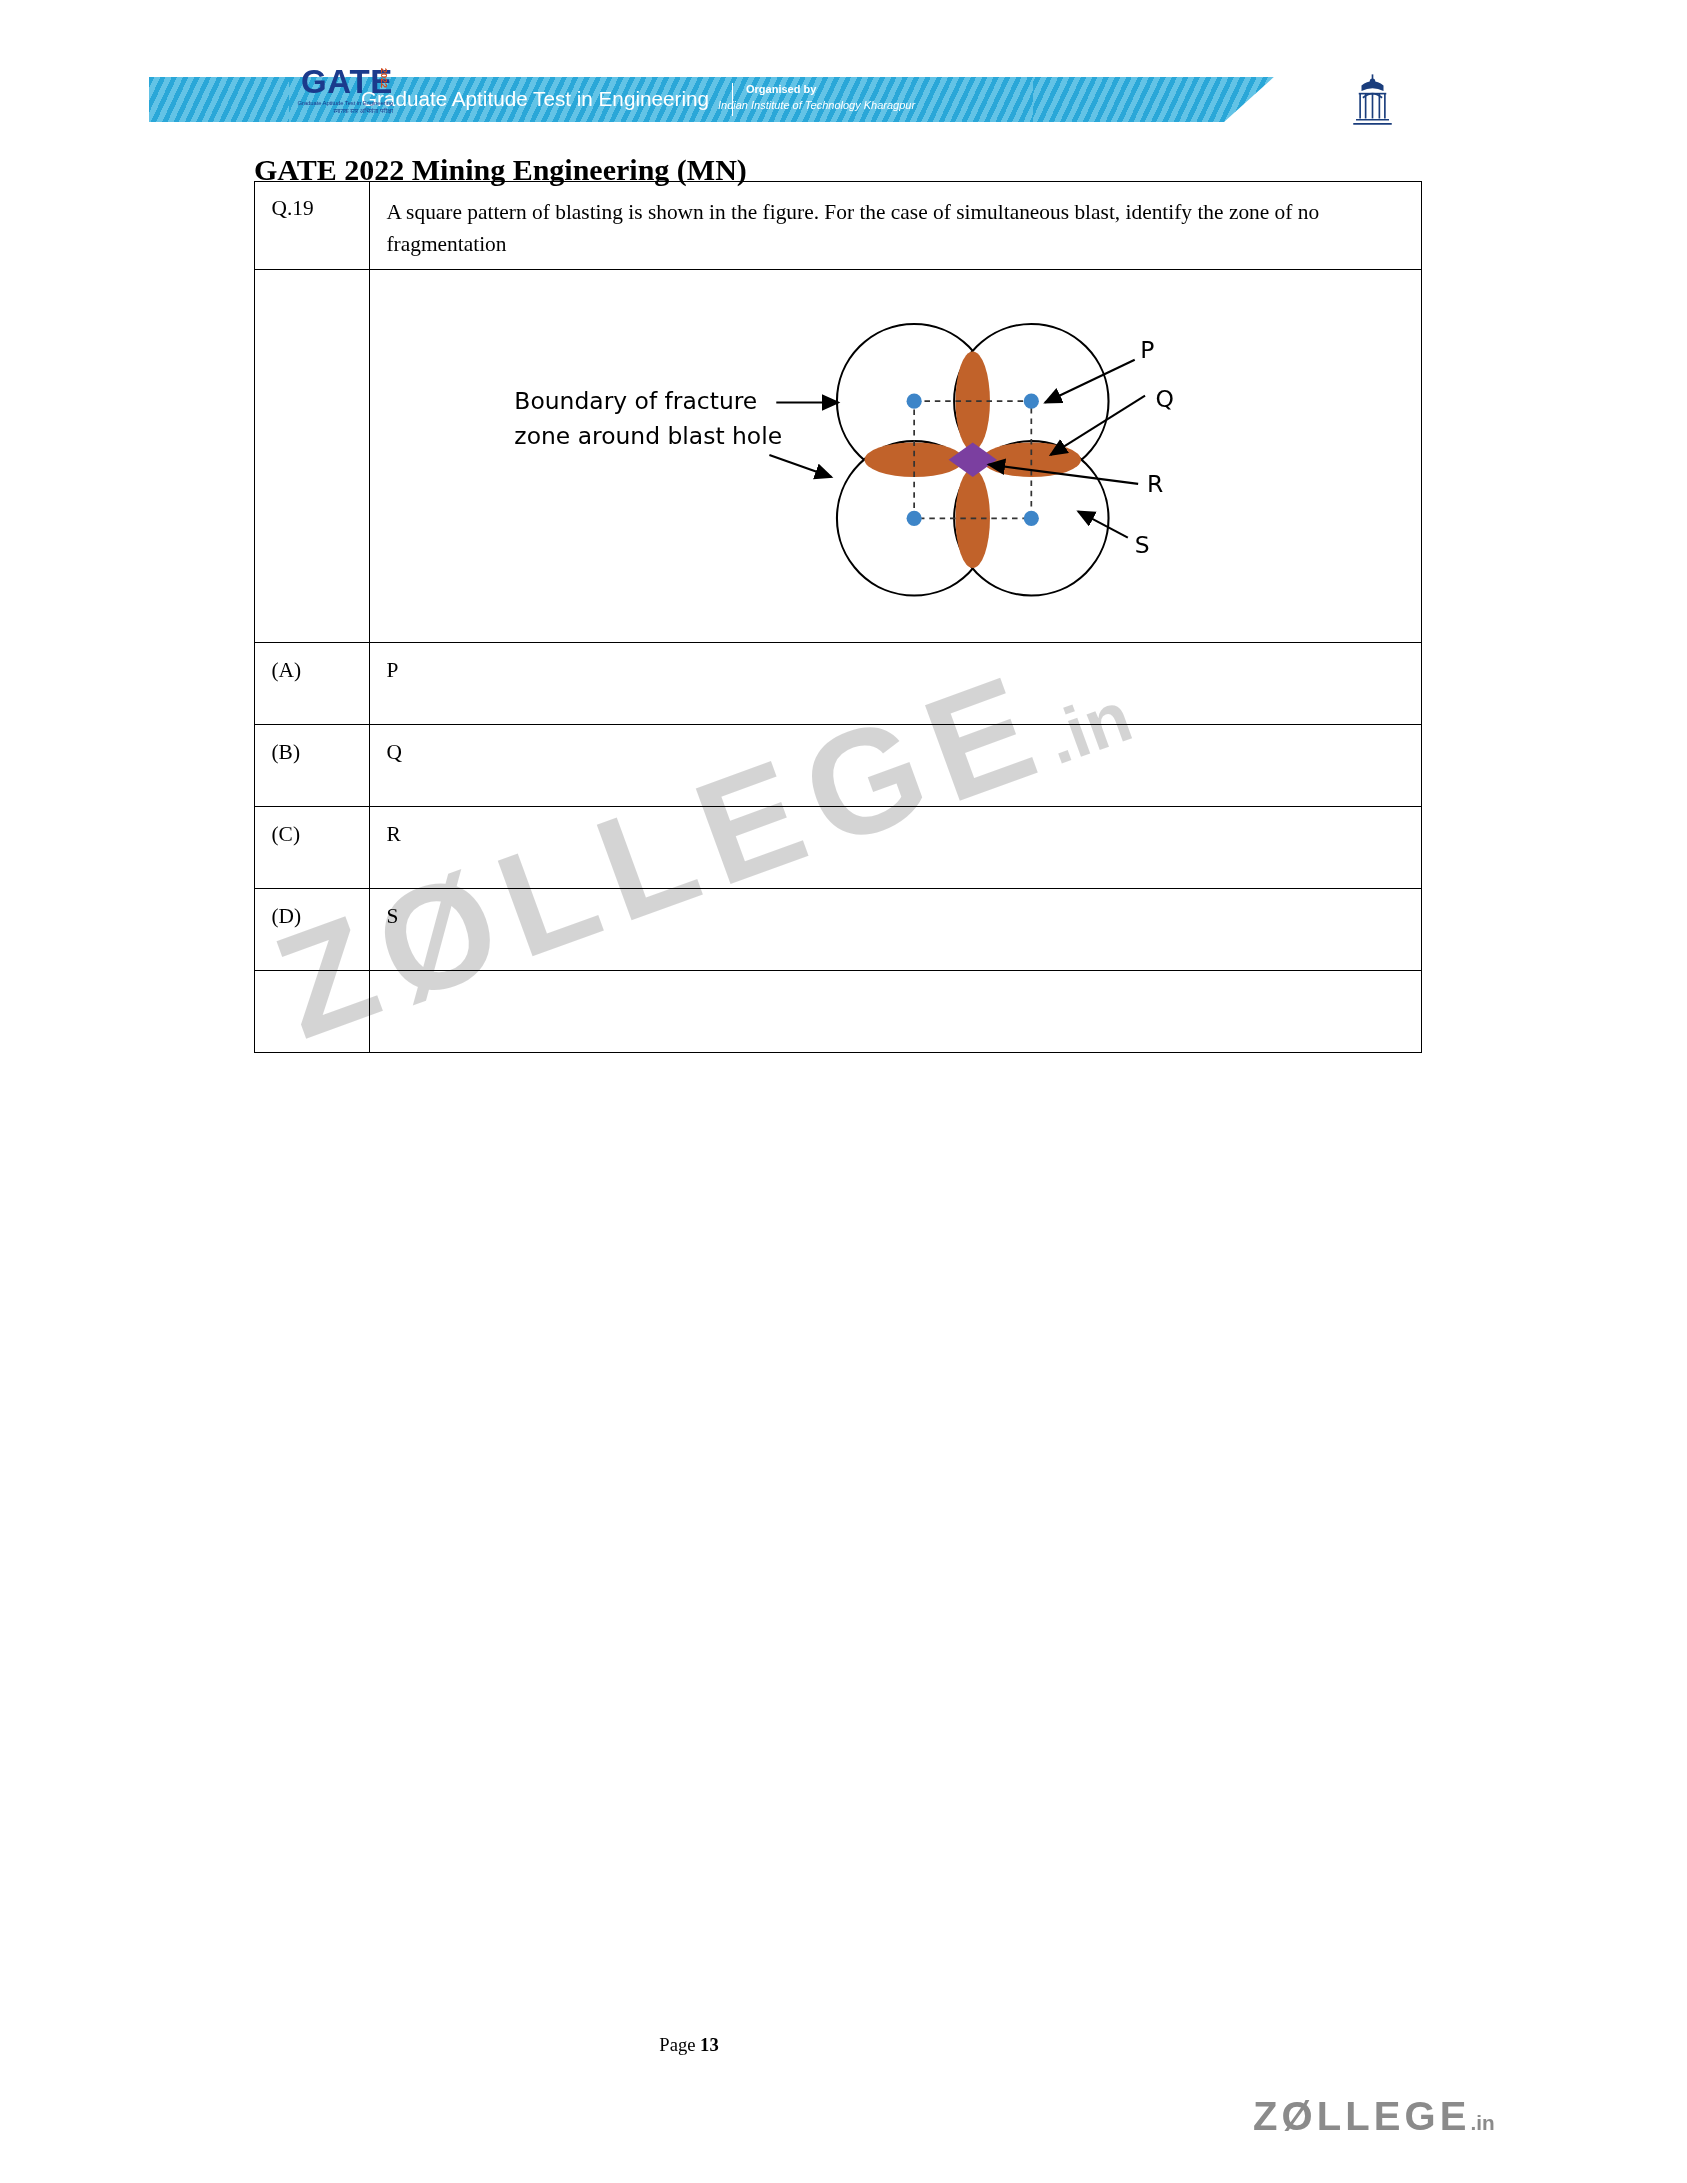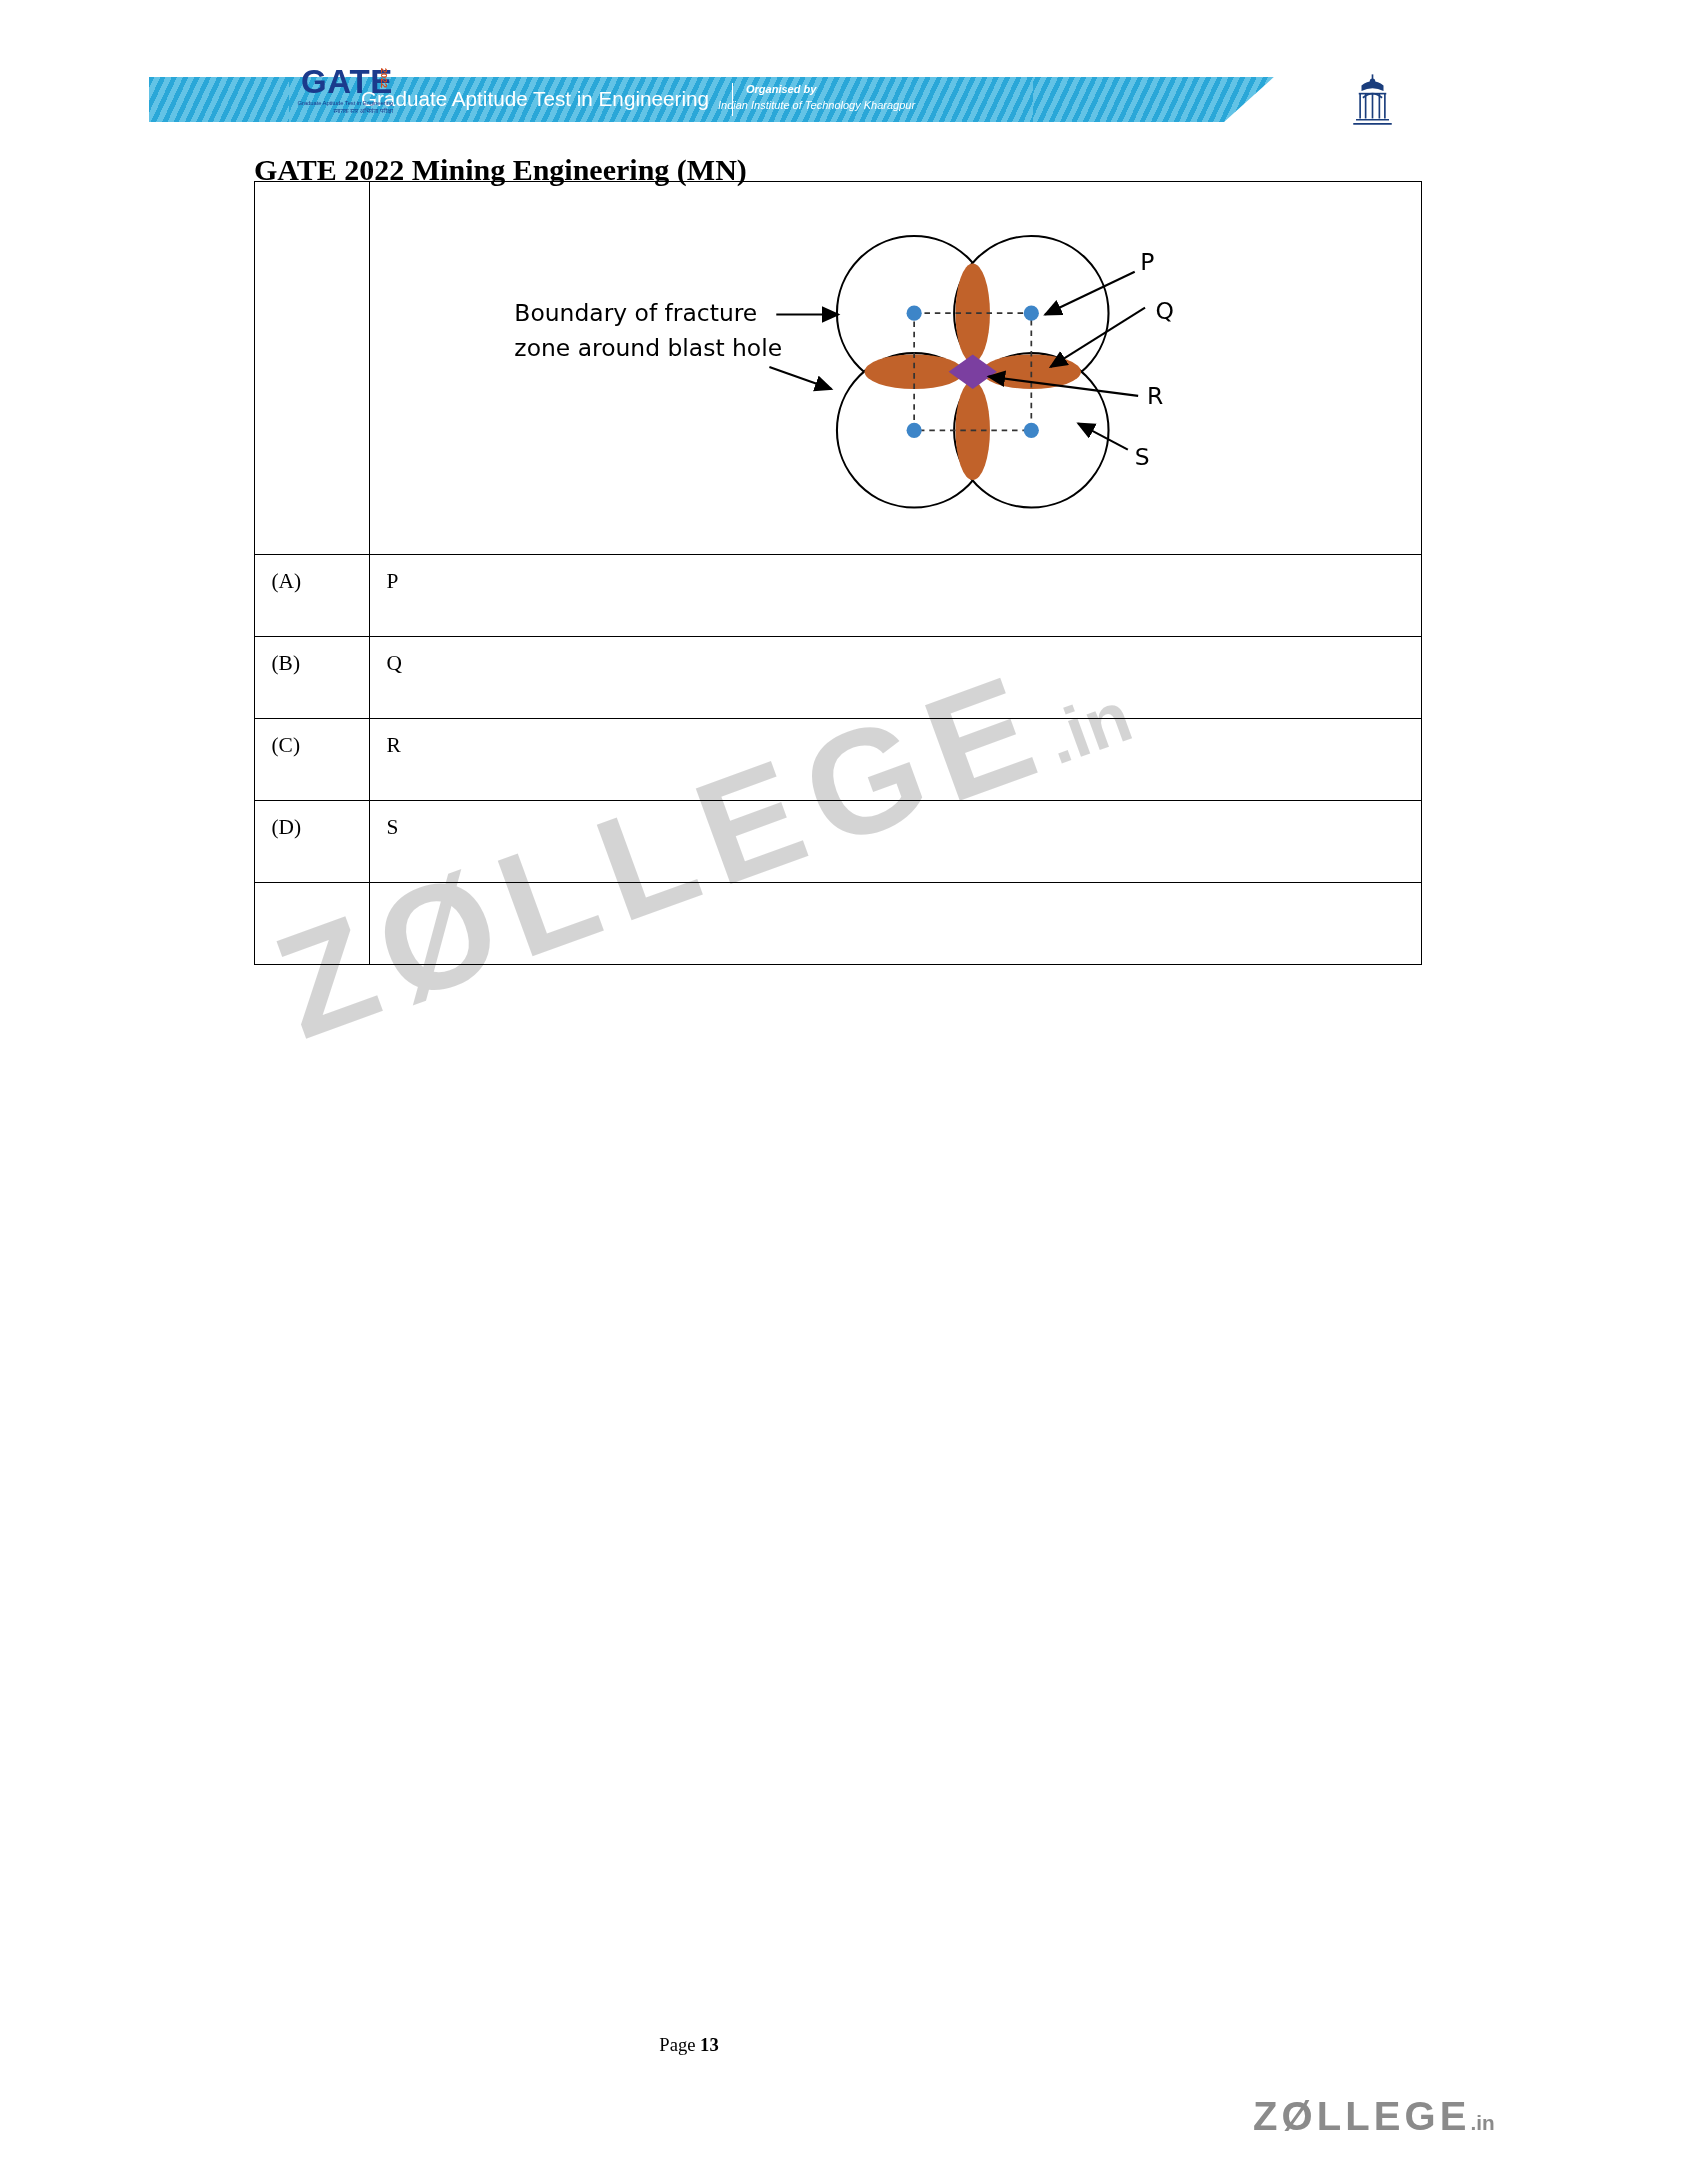--- a/index.html
+++ b/index.html
@@ -118,21 +118,20 @@
   }
   .banner-org1 {
     position: absolute;
     left: 746px;
     top: 83px;
     font-family: "Liberation Sans", sans-serif;
     font-size: 11px;
     font-weight: bold;
     color: #ffffff;
     white-space: nowrap;
-    font-style: italic;
   }
   .banner-org2 {
     position: absolute;
     left: 718px;
     top: 99px;
     font-family: "Liberation Sans", sans-serif;
     font-style: italic;
     font-size: 11px;
     color: #ffffff;
     white-space: nowrap;
@@ -296,20 +295,28 @@
 </div>
 
 <div class="page-title">GATE 2022 Mining Engineering (MN)</div>
 
 <div class="watermark-diag">
   <span>ZØLLEGE</span><span class="wm-in">.in</span>
 </div>
 
 <table class="qtable">
   <tbody>
+      <tr>
+    <td class="col-label">
+      <div class="cell-pad">Q.19</div>
+    </td>
+    <td>
+      <div class="qtext">A square pattern of blasting is shown in the figure. For the case of simultaneous blast, identify the zone of no fragmentation</div>
+    </td>
+  </tr>
 
   <tr>
     <td class="col-label figure-cell"></td>
     <td class="figure-cell">
       <div class="figure-wrap">
         <svg class="fig-svg" width="772" height="331" viewBox="0 0 1120 480">
 
           <g fill="#ffffff" stroke="#000000" stroke-width="3">
             <circle cx="640" cy="180" r="112"></circle>
             <circle cx="810" cy="180" r="112"></circle>

